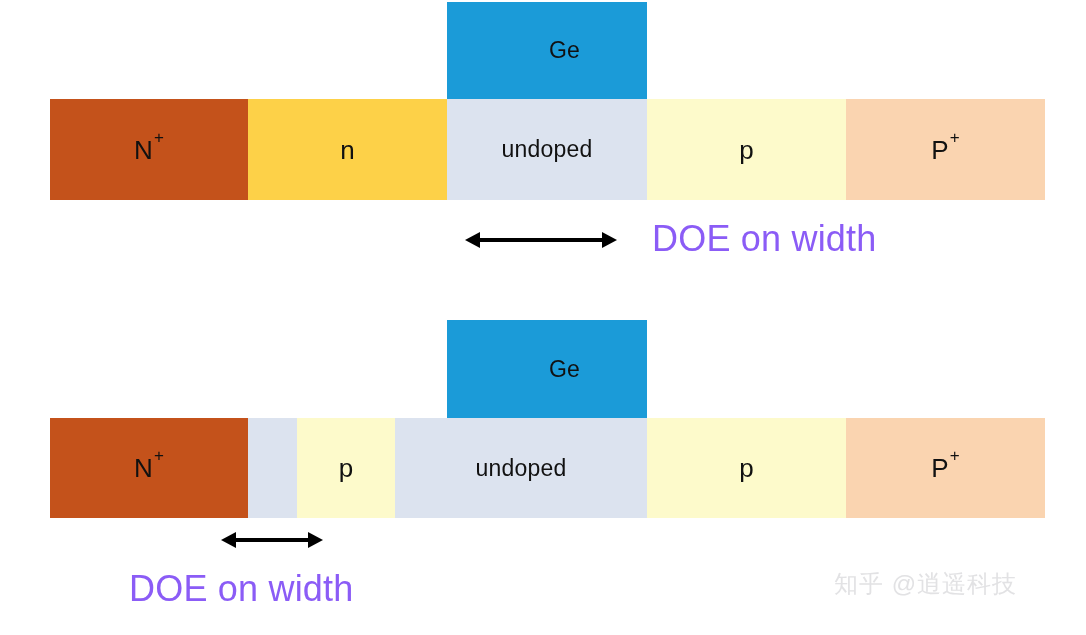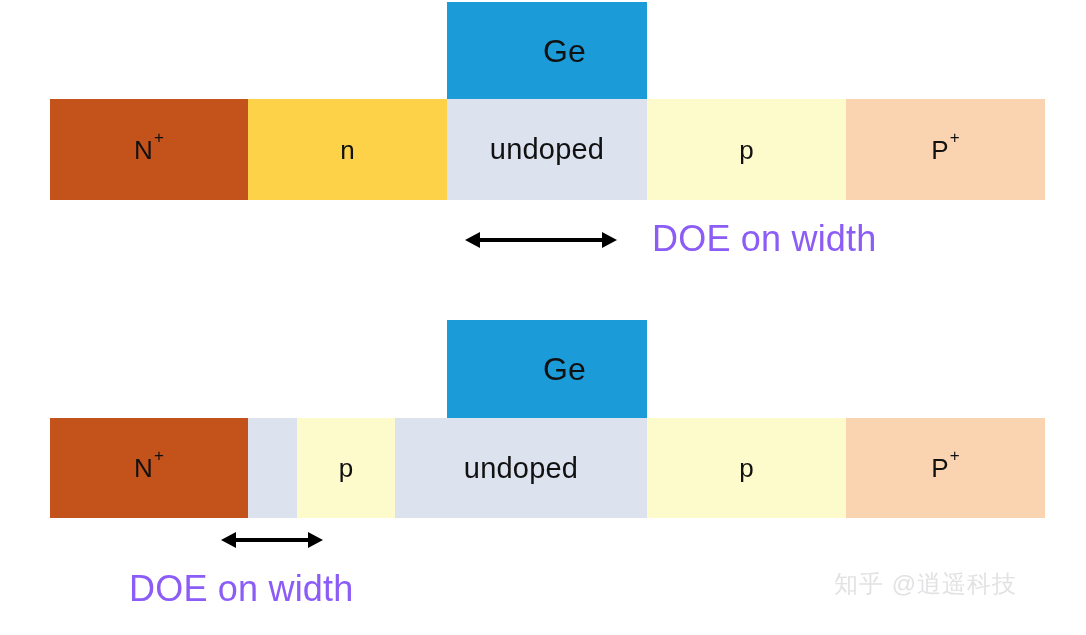--- a/index.html
+++ b/index.html
@@ -41,25 +41,25 @@
   .block .sup {
     font-size: 17px;
     vertical-align: super;
     line-height: 0;
     position: relative;
     top: -0.35em;
     margin-left: 1px;
   }
 
   .ge-block {
-    font-size: 32px;
+    font-size: 23px;
     padding-left: 35px;
   }
   .undoped-block {
-    font-size: 29px;
+    font-size: 23px;
   }
 
   
   .arrow {
     position: absolute;
     display: block;
   }
   .arrow svg {
     display: block;
     width: 100%;

